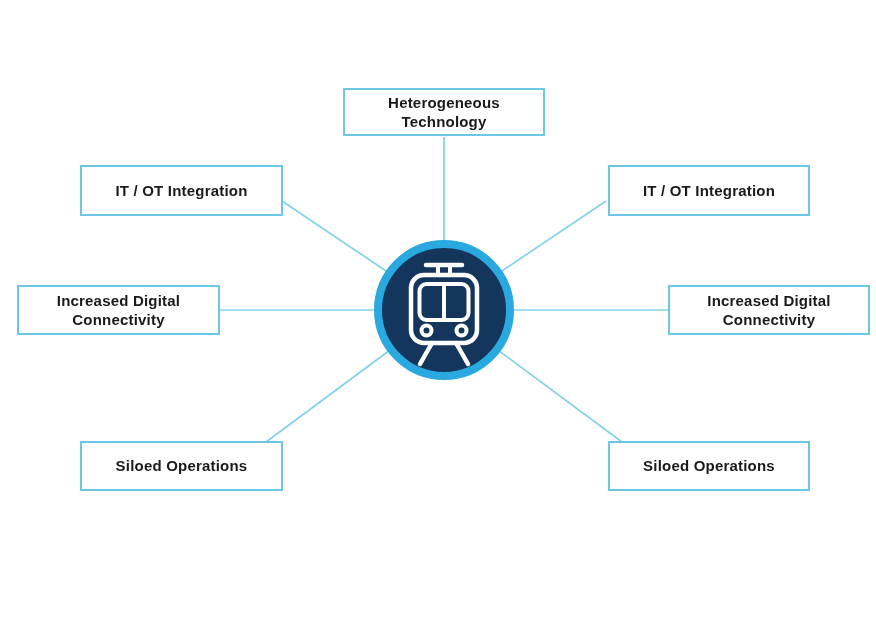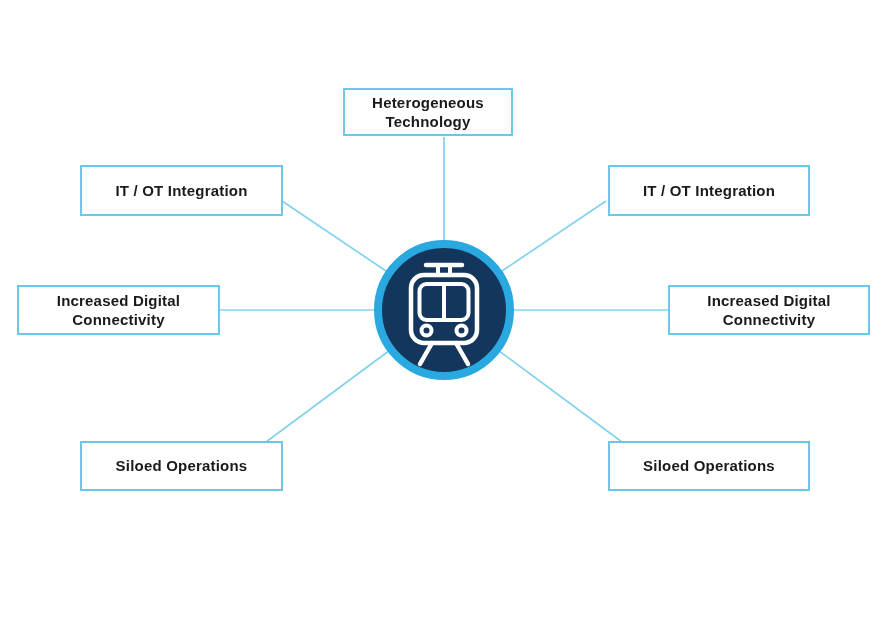--- a/index.html
+++ b/index.html
@@ -33,21 +33,21 @@
     align-items: center;
     justify-content: center;
     text-align: center;
     font-weight: bold;
     font-size: 15px;
     line-height: 1.3;
     letter-spacing: 0.2px;
     color: var(--text);
     padding: 2px 12px;
   }
-  .node-top        { left: 343px; top: 88px;  width: 170px; height: 48px; }
+  .node-top        { left: 343px; top: 88px;  width: 202px; height: 48px; }
   .node-upper-left { left: 80px;  top: 165px; width: 203px; height: 51px; }
   .node-upper-right{ left: 608px; top: 165px; width: 202px; height: 51px; }
   .node-mid-left   { left: 17px;  top: 285px; width: 203px; height: 50px; }
   .node-mid-right  { left: 668px; top: 285px; width: 202px; height: 50px; }
   .node-lower-left { left: 80px;  top: 441px; width: 203px; height: 50px; }
   .node-lower-right{ left: 608px; top: 441px; width: 202px; height: 50px; }
   .wire { stroke: var(--connector); stroke-width: 1.7; }
   .hub  { fill: var(--hub); stroke: var(--ring); stroke-width: 8; }
   .train { stroke: var(--icon); fill: none; }
 </style>

